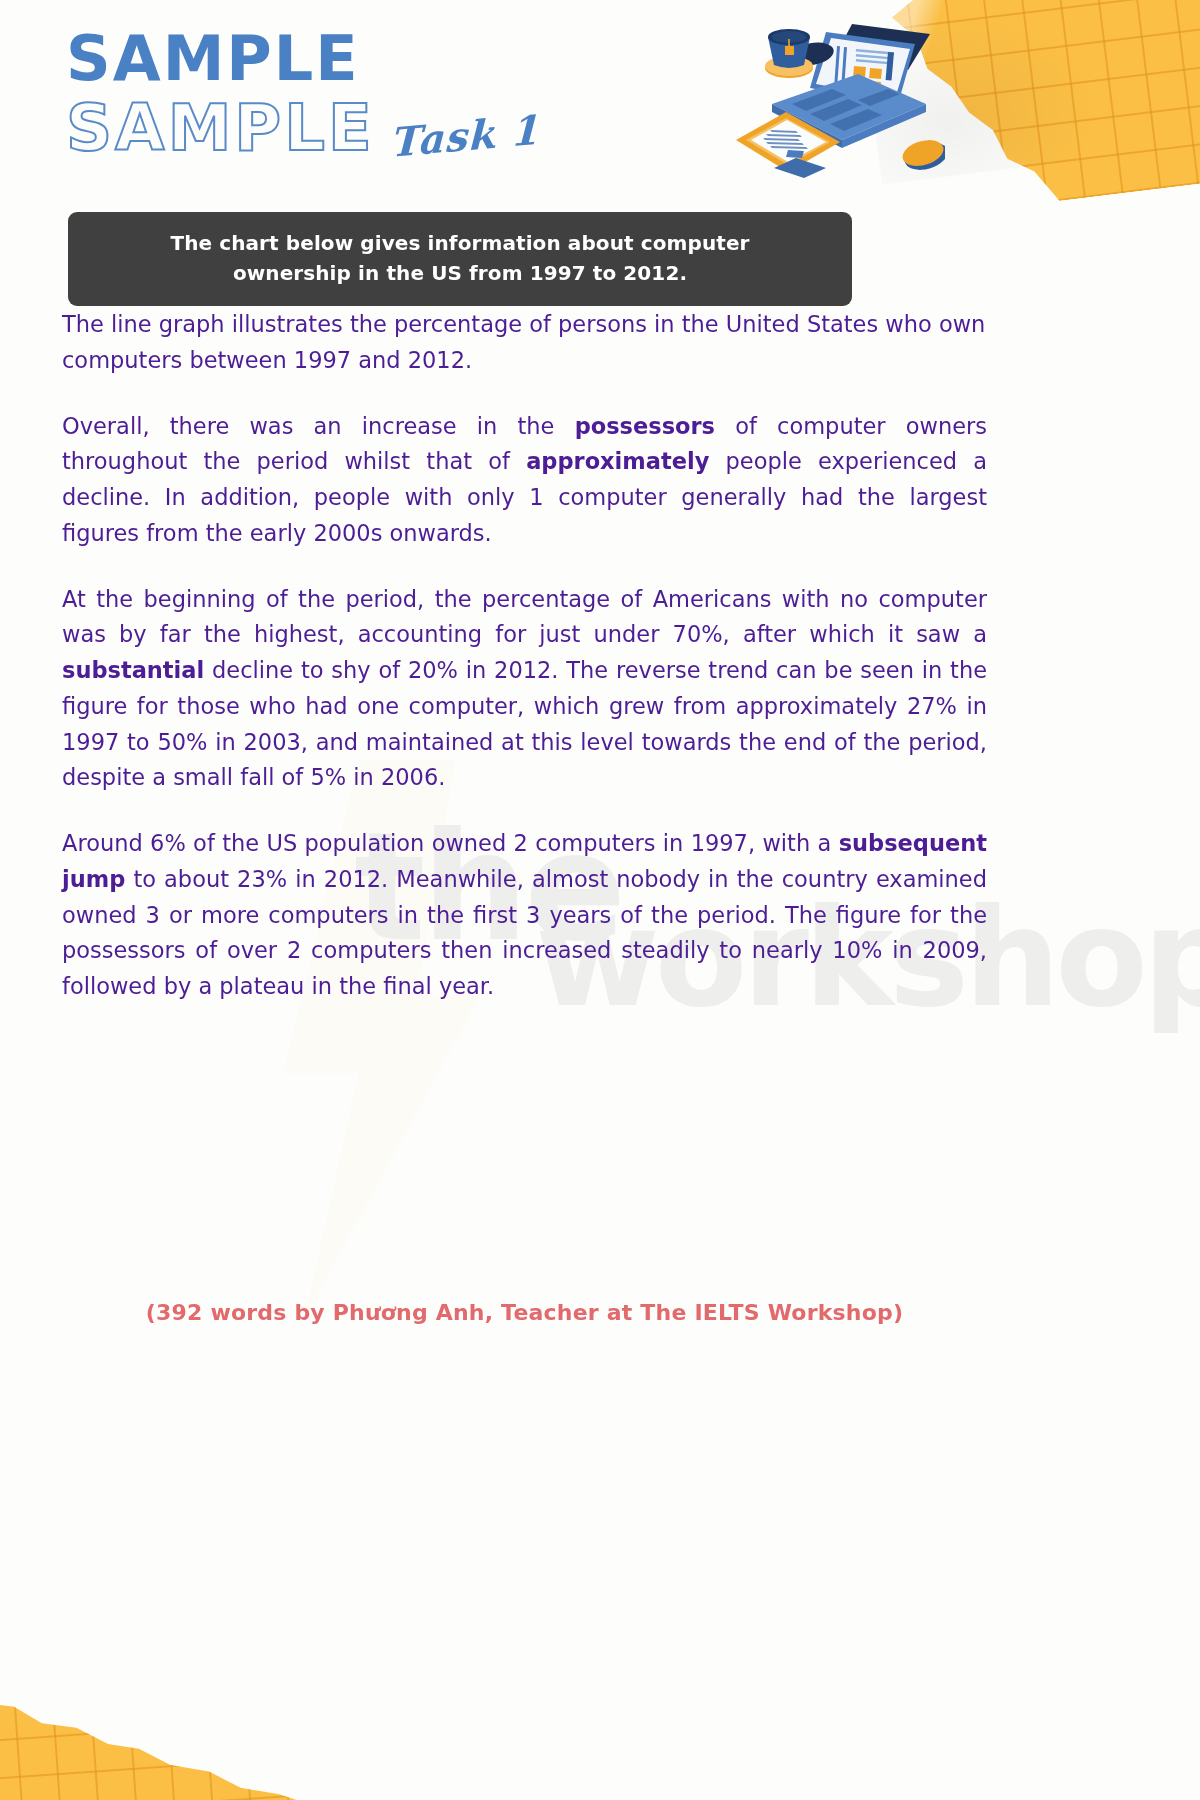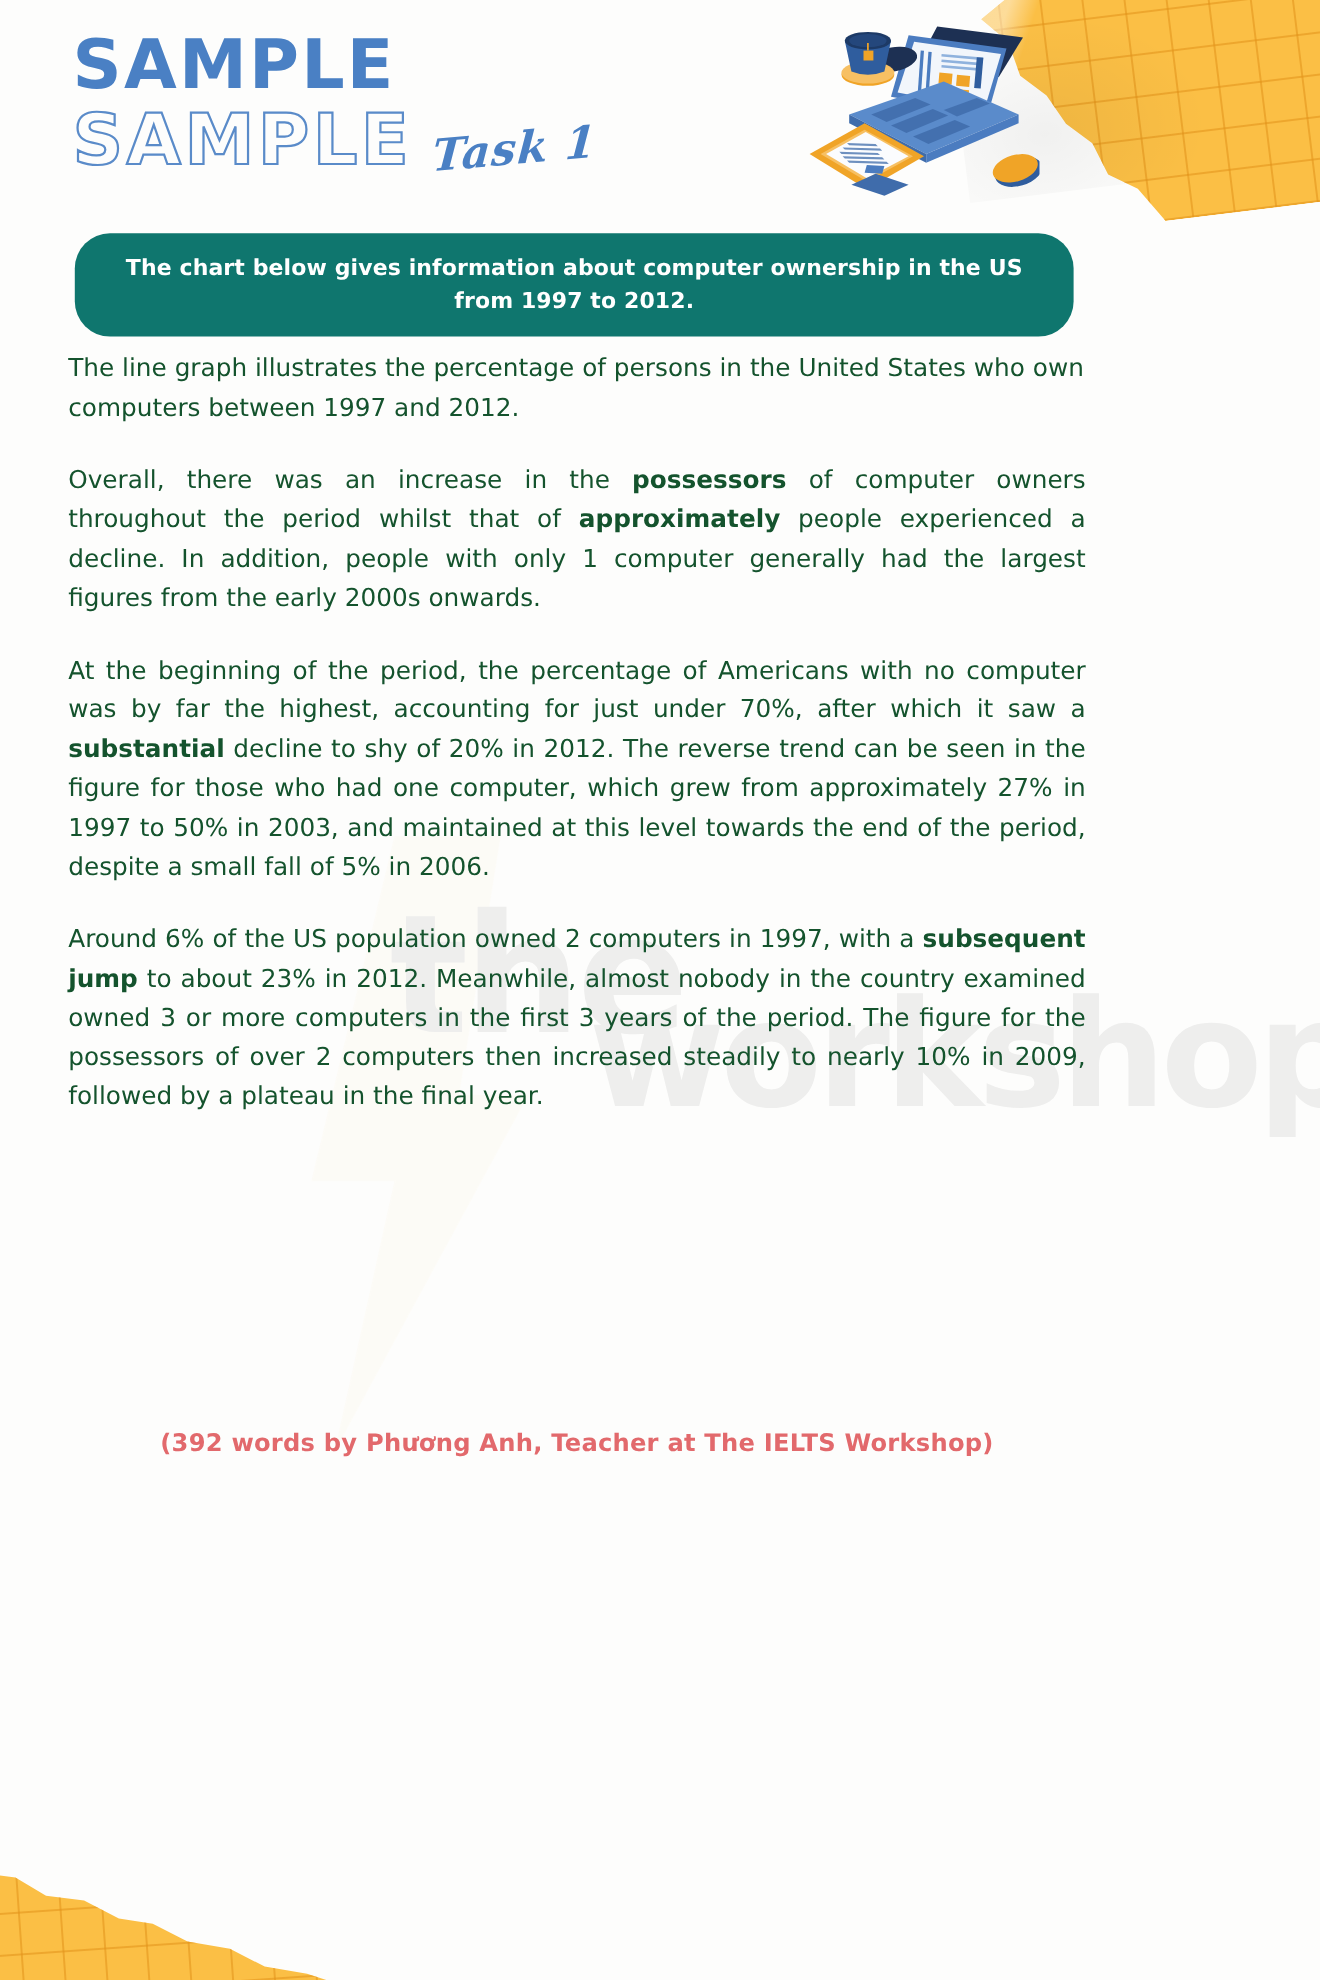--- a/index.html
+++ b/index.html
@@ -136,39 +136,39 @@
   .illustration {
     position: absolute;
     right: 255px; top: 18px;
     width: 215px; height: 165px;
   }
 
   
   .prompt-banner {
     position: absolute;
     left: 68px; top: 212px;
-    width: 908px;
+    width: 784px;
     padding: 16px 40px 18px;
-    background: #0f766e;
-    border-radius: 32px;
+    background: #404040;
+    border-radius: 9px;
     text-align: center;
     color: #ffffff;
     font-family: "DejaVu Sans", sans-serif;
     font-size: 20px;
     font-weight: 700;
     line-height: 1.5;
     letter-spacing: .1px;
   }
 
   
   .essay {
     position: absolute;
-    left: 62px; top: 318px;
+    left: 62px; top: 307px;
     width: 925px;
-    color: #14532d;
+    color: #4c1d95;
     font-family: "DejaVu Sans", sans-serif;
     font-size: 22.5px;
     line-height: 1.59;
   }
   .essay p { margin-bottom: 30px; }
   .essay p.justify { text-align: justify; }
   .essay b { font-weight: 700; }
 
   .attribution {
     position: absolute;

